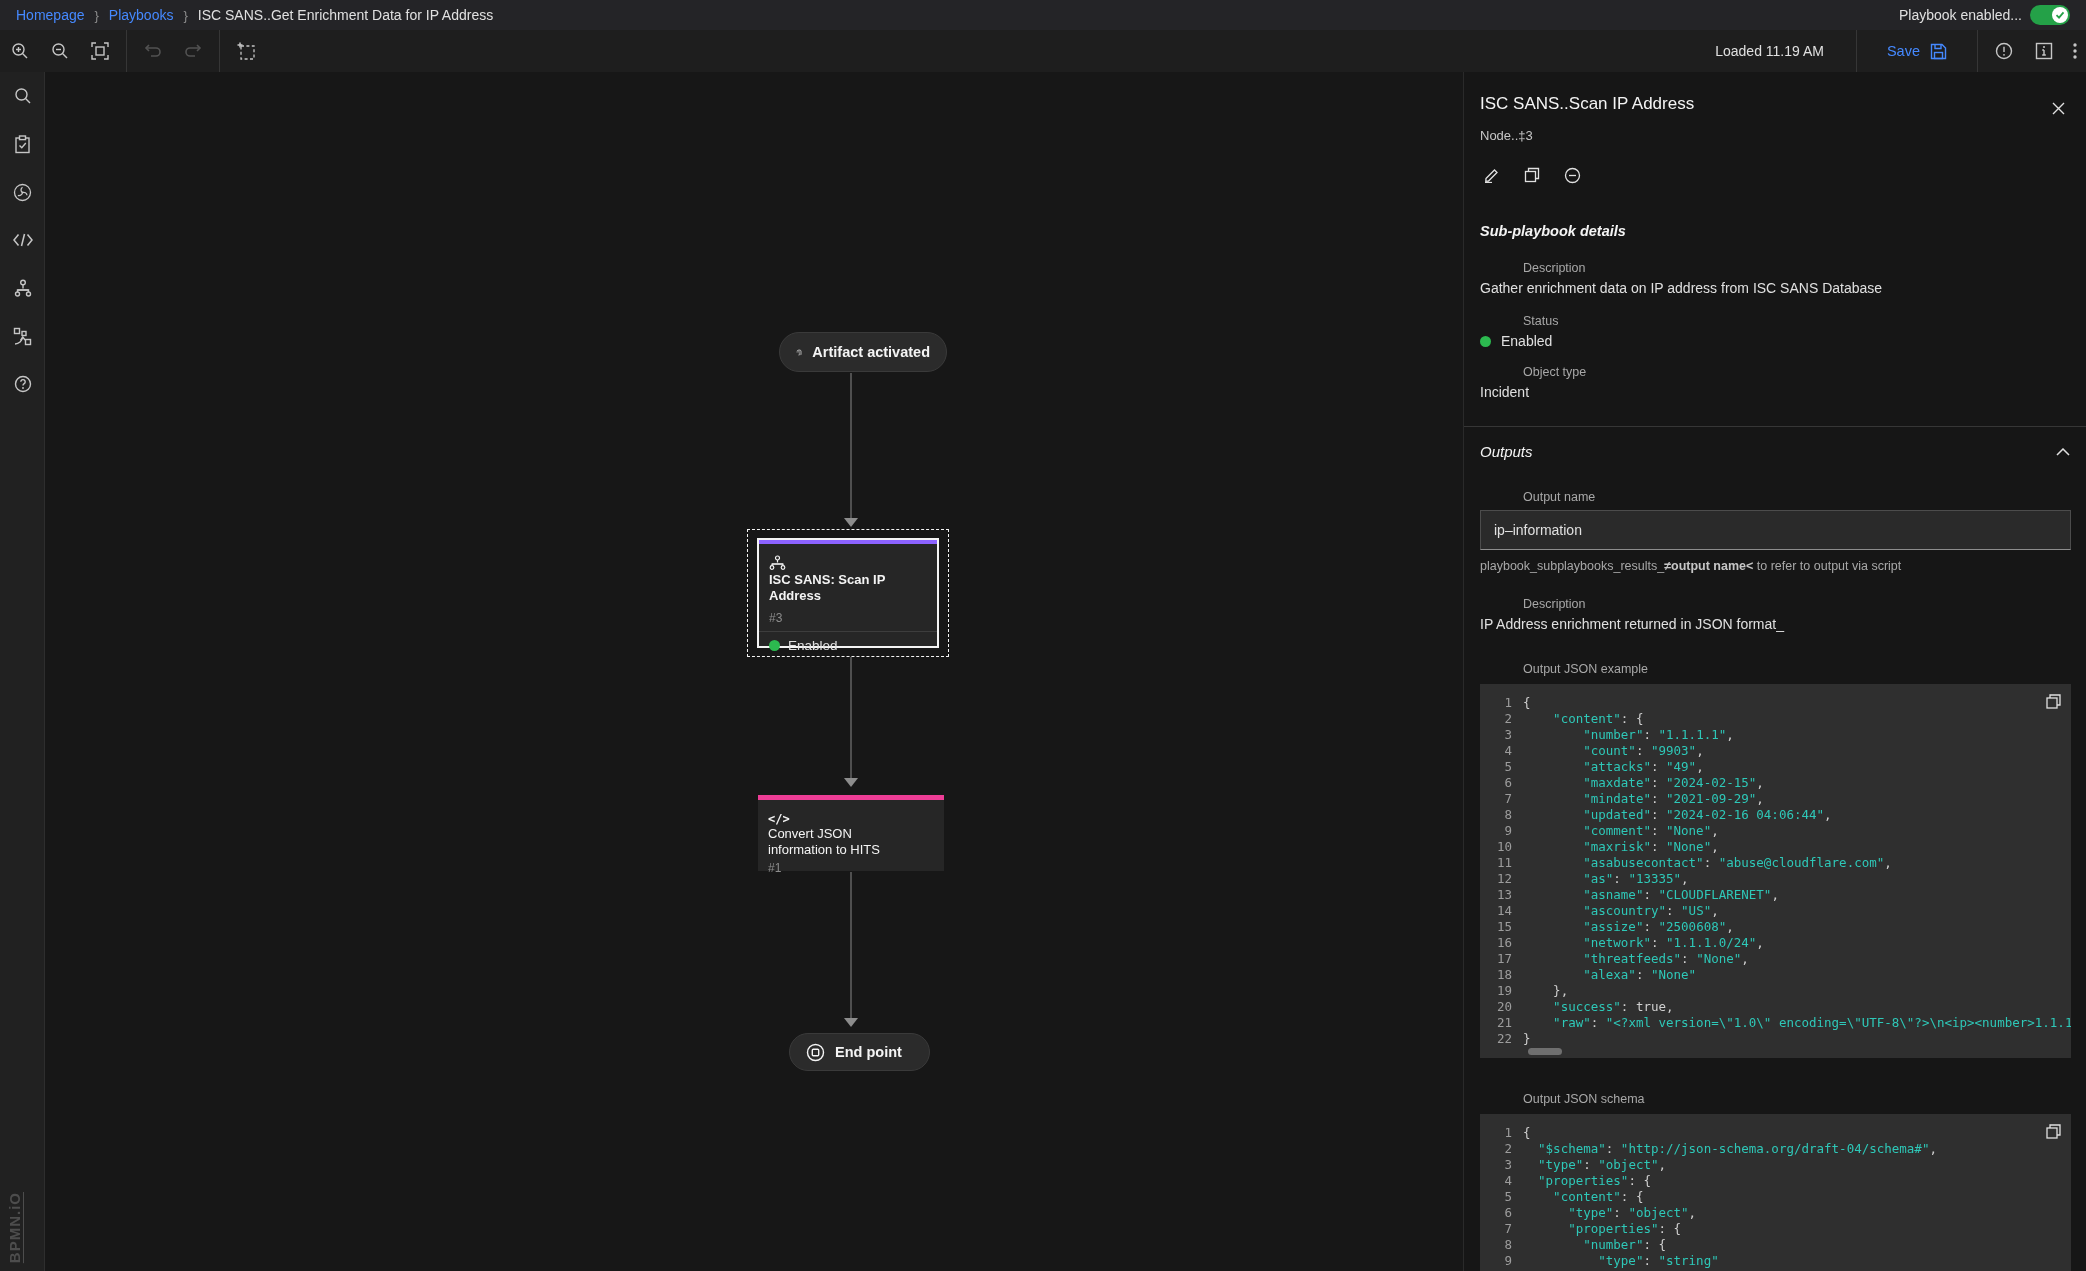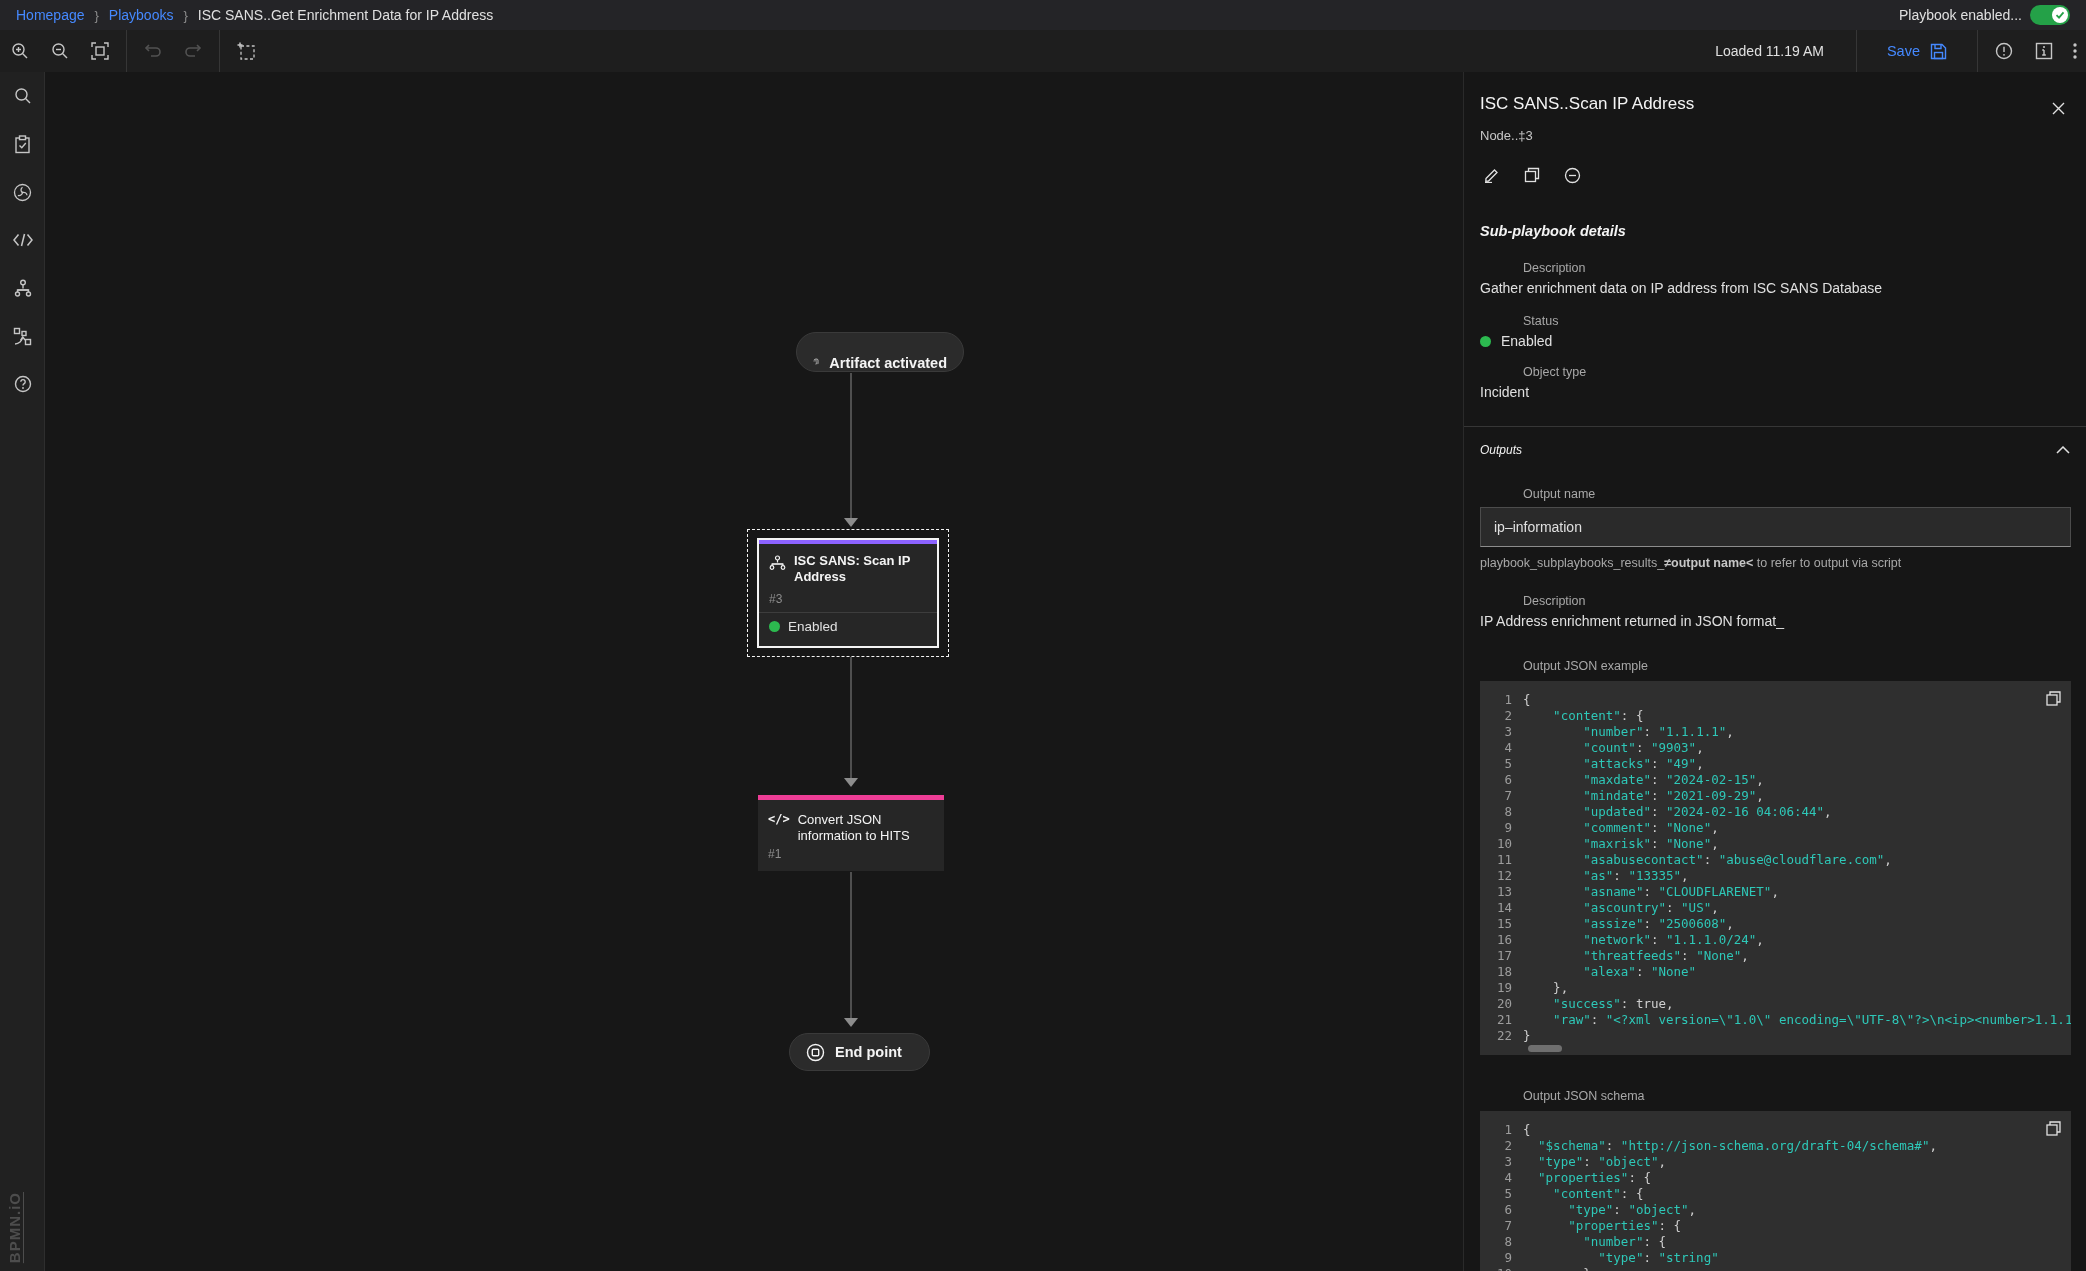--- a/index.html
+++ b/index.html
@@ -42,29 +42,29 @@
                text-decoration:underline; }
 
   
   #canvas { position:absolute; left:45px; top:72px; width:1418px; height:1199px; background:#171717; overflow:hidden; }
   .edge-line { position:absolute; width:2px; background:#4f4f4f; left:805px; }
   .edge-head { position:absolute; left:799px; width:0; height:0;
                border-left:7px solid transparent; border-right:7px solid transparent; border-top:9px solid #8d8d8d; }
   .pill { position:absolute; background:#2b2b2b; border:1px solid #3a3a3a; border-radius:20px;
           display:flex; align-items:center; gap:10px; padding:0 16px; cursor:pointer; }
   .pill .pill-label { font-size:14.5px; font-weight:bold; color:#f4f4f4; white-space:nowrap; }
-  #node-start { left:751px; top:260px; width:168px; height:40px;align-items:flex-end; }
+  #node-start { left:734px; top:260px; width:168px; height:40px; }
   #node-end   { left:744px; top:961px; width:141px; height:38px; }
 
   #selection-box { position:absolute; left:702px; top:457px; width:202px; height:128px;
                    border:1px dashed #f4f4f4; cursor:pointer; }
   #node-sub { position:absolute; left:9px; top:8px; width:182px; height:110px;
               background:#262626; border:2px solid #f4f4f4; }
   #node-sub .accent { height:4px; background:#8c62ff; }
-  .card-head { display:flex; gap:8px; padding:9px 2px 0 10px; }
+  .card-head { display:flex; padding:9px 2px 0 10px;flex-direction:column; }
   .card-title { font-size:13px; font-weight:bold; color:#f4f4f4; line-height:1.25; }
   .card-num { font-size:12px; color:#8d8d8d; padding:6px 10px 6px 10px; }
   #node-sub .card-divider { border-top:1px solid #3d3d3d; }
   .card-status { display:flex; align-items:center; gap:8px; padding:6px 10px; }
   .dot { width:11px; height:11px; border-radius:50%; background:#2cb94f; }
   .card-status span { font-size:13.5px; color:#e0e0e0; }
 
   #node-code { position:absolute; left:713px; top:723px; width:186px; cursor:pointer; }
   #node-code .accent { height:5px; background:#ee3d96; }
   #node-code .body { background:#262626; height:71px; }
@@ -78,21 +78,21 @@
   #panel-subtitle { font-size:13px; color:#c6c6c6; margin-top:14px; }
   #panel-actions { display:flex; gap:16px; margin-top:20px; }
   .panel-act { width:24px; height:24px; display:flex; align-items:center; justify-content:center;
                color:#e0e0e0; cursor:pointer; }
   .sec-heading { font-size:14.5px; font-weight:bold; color:#f4f4f4;font-style:italic; }
   .fld-label { font-size:12.5px; color:#a8a8a8;margin-left:43px; }
   .fld-value { font-size:14px; color:#e0e0e0; }
   .status-row { display:flex; align-items:center; gap:10px; margin-top:5px; }
   .panel-divider { border-top:1px solid #363636; margin:26px -16px 0 -16px; }
   #outputs-header { display:flex; align-items:center; margin-top:16px; cursor:pointer; }
-  #outputs-header .sec-heading { font-weight:normal; font-size:12px; }
+  #outputs-header .sec-heading { font-weight:normal; font-size:15px; }
   #outputs-chevron { margin-left:auto; color:#e0e0e0; }
   #output-name-input { margin-top:6px; width:591px; height:40px; background:#2a2a2a;
                        border:1px solid #4c4c4c; border-bottom:1px solid #8d8d8d;
                        color:#e0e0e0; font-size:14px; padding:0 13px;
                        font-family:"Liberation Sans", sans-serif; }
   .helper { font-size:12.5px; color:#a8a8a8; margin-top:9px; }
   .helper b { color:#c6c6c6; }
 
   .code-block { position:relative; margin-top:8px; width:591px; background:#2f2f2f;
                 font-family:"DejaVu Sans Mono", monospace; font-size:12.5px; line-height:16px;

